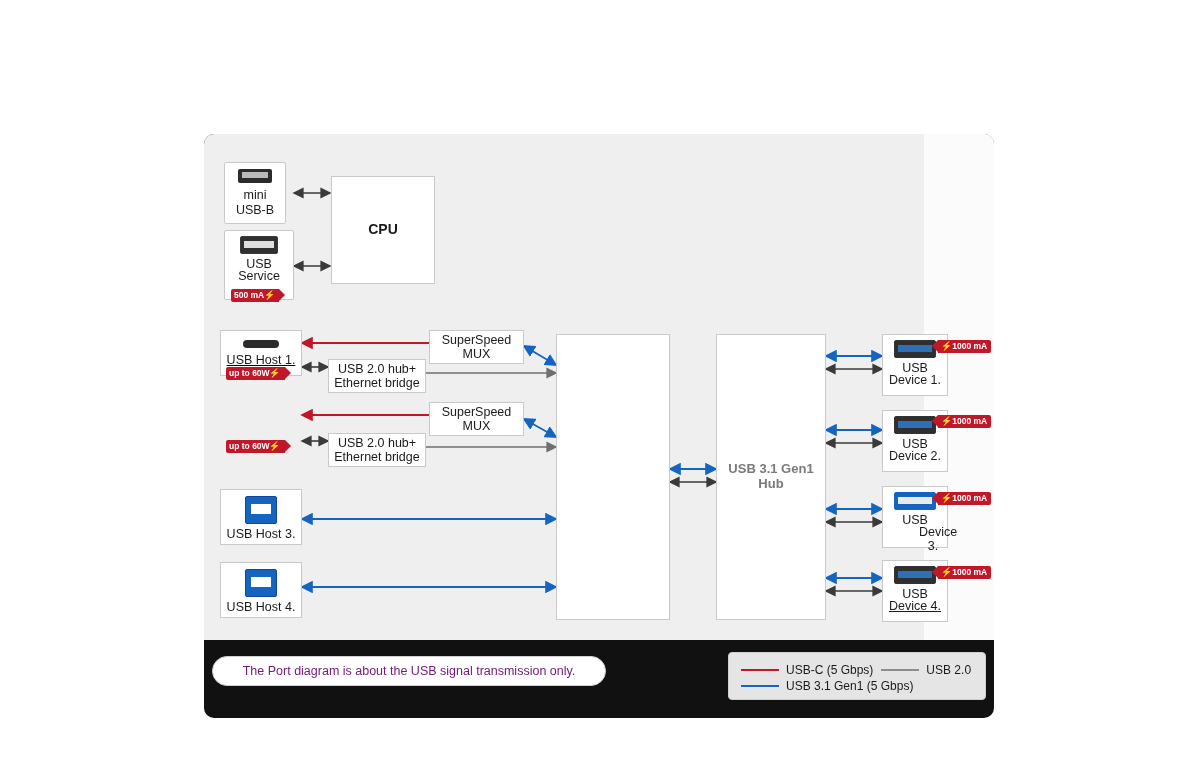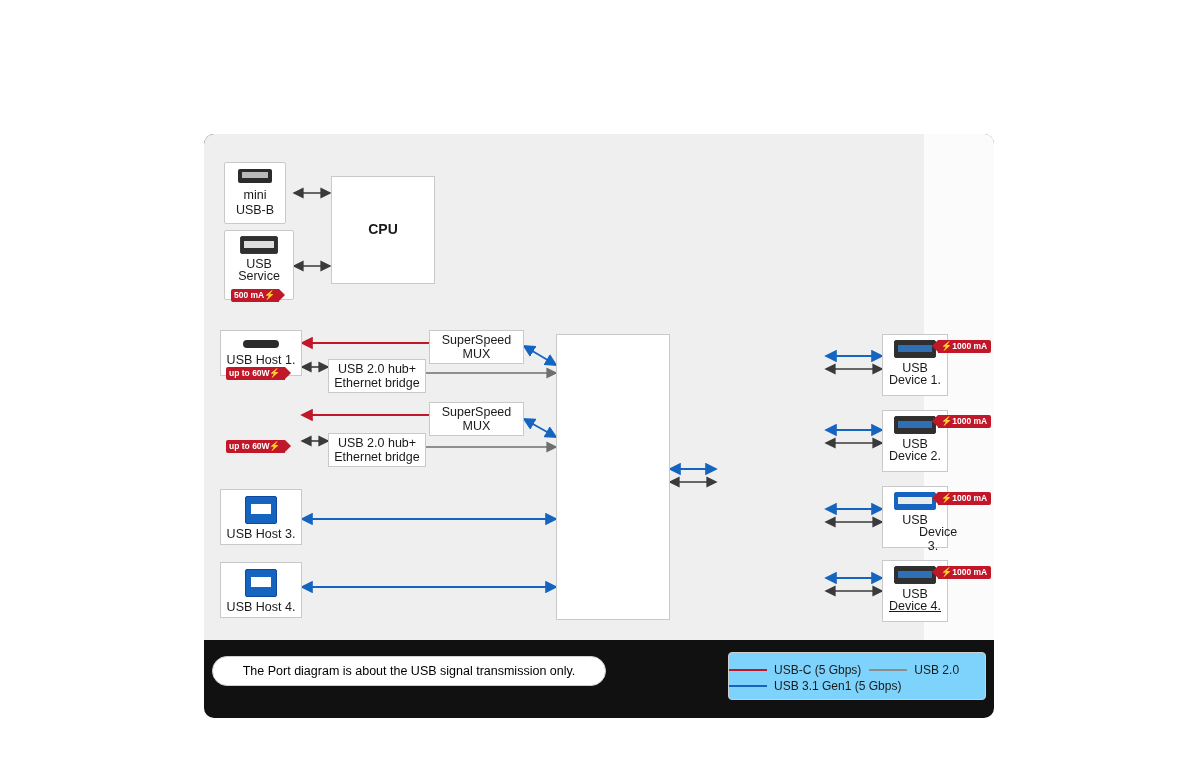--- a/index.html
+++ b/index.html
@@ -28,22 +28,22 @@
   .icon-usb3b:after{content:"";position:absolute;left:3px;right:3px;top:4px;height:7px;background:#2f6fb5;}
 
   
   .flag{position:absolute;height:13px;background:#c01829;color:#fff;font-size:8.5px;font-weight:bold;line-height:13px;padding:0 4px 0 3px;white-space:nowrap;}
   .flag.left-point{border-radius:0 2px 2px 0;text-align:center;}
   .flag.left-point:before{content:"";position:absolute;left:-6px;top:0;border-top:6.5px solid transparent;border-bottom:6.5px solid transparent;border-right:6px solid #c01829;}
   .flag.right-point{border-radius:2px 0 0 2px;}
   .flag.right-point:after{content:"";position:absolute;right:-6px;top:0;border-top:6.5px solid transparent;border-bottom:6.5px solid transparent;border-left:6px solid #c01829;}
   .bolt{font-size:9px;}
 
-  .note{position:absolute;background:#fff;border:1px solid #cfcfcf;border-radius:16px;font-size:12.5px;color:#000000;display:flex;align-items:center;justify-content:center;}
-  .legend{position:absolute;background:#7dd3fc;border:1px solid #cfcfcf;border-radius:4px;padding:8px 0;}
+  .note{position:absolute;background:#fff;border:1px solid #cfcfcf;border-radius:16px;font-size:12.5px;color:#701a75;display:flex;align-items:center;justify-content:center;}
+  .legend{position:absolute;background:#e5e5e5;border:1px solid #cfcfcf;border-radius:4px;padding:8px 12px;}
   .legend-row{display:flex;align-items:center;gap:8px;margin:2px 0;}
   .legend-item{display:flex;align-items:center;gap:7px;font-size:12px;color:#1a1a1a;}
   .ldash{display:inline-block;width:38px;height:2px;}
 
   svg.wires{position:absolute;left:0;top:0;width:790px;height:506px;pointer-events:none;}
 </style>
 </head>
 <body>
 
 <div class="frame">
@@ -149,39 +149,43 @@
     <div class="box" style="left:225px;top:268px;width:95px;height:34px;display:flex;flex-direction:column;align-items:center;justify-content:center;">
       <span class="lbl">SuperSpeed</span>
       <span class="lbl">MUX</span>
     </div>
 
     <div class="box" style="left:124px;top:299px;width:98px;height:34px;display:flex;flex-direction:column;align-items:center;justify-content:center;">
       <span class="lbl">USB 2.0 hub+</span>
       <span class="lbl">Ethernet bridge</span>
     </div>
 
-    <div class="box" style="left:16px;top:196px;width:82px;height:46px;">
+    <div class="box" style="left:16px;top:196px;width:82px;height:46px;text-decoration:underline;">
       <span class="icon-pill"></span>
       <span class="lbl" style="display:block;">USB Host 1.</span>
     </div>
     <div class="flag right-point" style="left:22px;top:233px;"><span>up to 60W</span><span class="bolt">⚡</span></div>
 
     <div class="flag right-point" style="left:22px;top:306px;"><span>up to 60W</span><span class="bolt">⚡</span></div>
 
     <div class="box" style="left:16px;top:355px;width:82px;height:56px;">
       <span class="icon-blue"></span>
       <span class="lbl" style="display:block;">USB Host 3.</span>
     </div>
     <div class="box" style="left:16px;top:428px;width:82px;height:56px;">
       <span class="icon-blue"></span>
       <span class="lbl" style="display:block;">USB Host 4.</span>
     </div>
 
     <div class="box" style="left:352px;top:200px;width:114px;height:286px;"></div>
 
+    <div class="box" style="left:512px;top:200px;width:110px;height:286px;display:flex;flex-direction:column;align-items:center;justify-content:center;">
+      <span class="lbl" style="color:#7a7a7a;font-weight:bold;font-size:13px;">USB 3.1 Gen1</span>
+      <span class="lbl" style="color:#7a7a7a;font-weight:bold;font-size:13px;">Hub</span>
+    </div>
 
     <div class="box" style="left:678px;top:200px;width:66px;height:62px;">
       <span class="icon-usb3b"></span>
       <span class="lbl" style="display:block;">USB</span>
       <span class="lbl" style="display:block;margin-top:-2px;">Device 1.</span>
     </div>
     <div class="flag left-point" style="left:734px;top:206px;"><span class="bolt">⚡</span><span>1000 mA</span></div>
 
     <div class="box" style="left:678px;top:276px;width:66px;height:62px;">
       <span class="icon-usb3b"></span>

